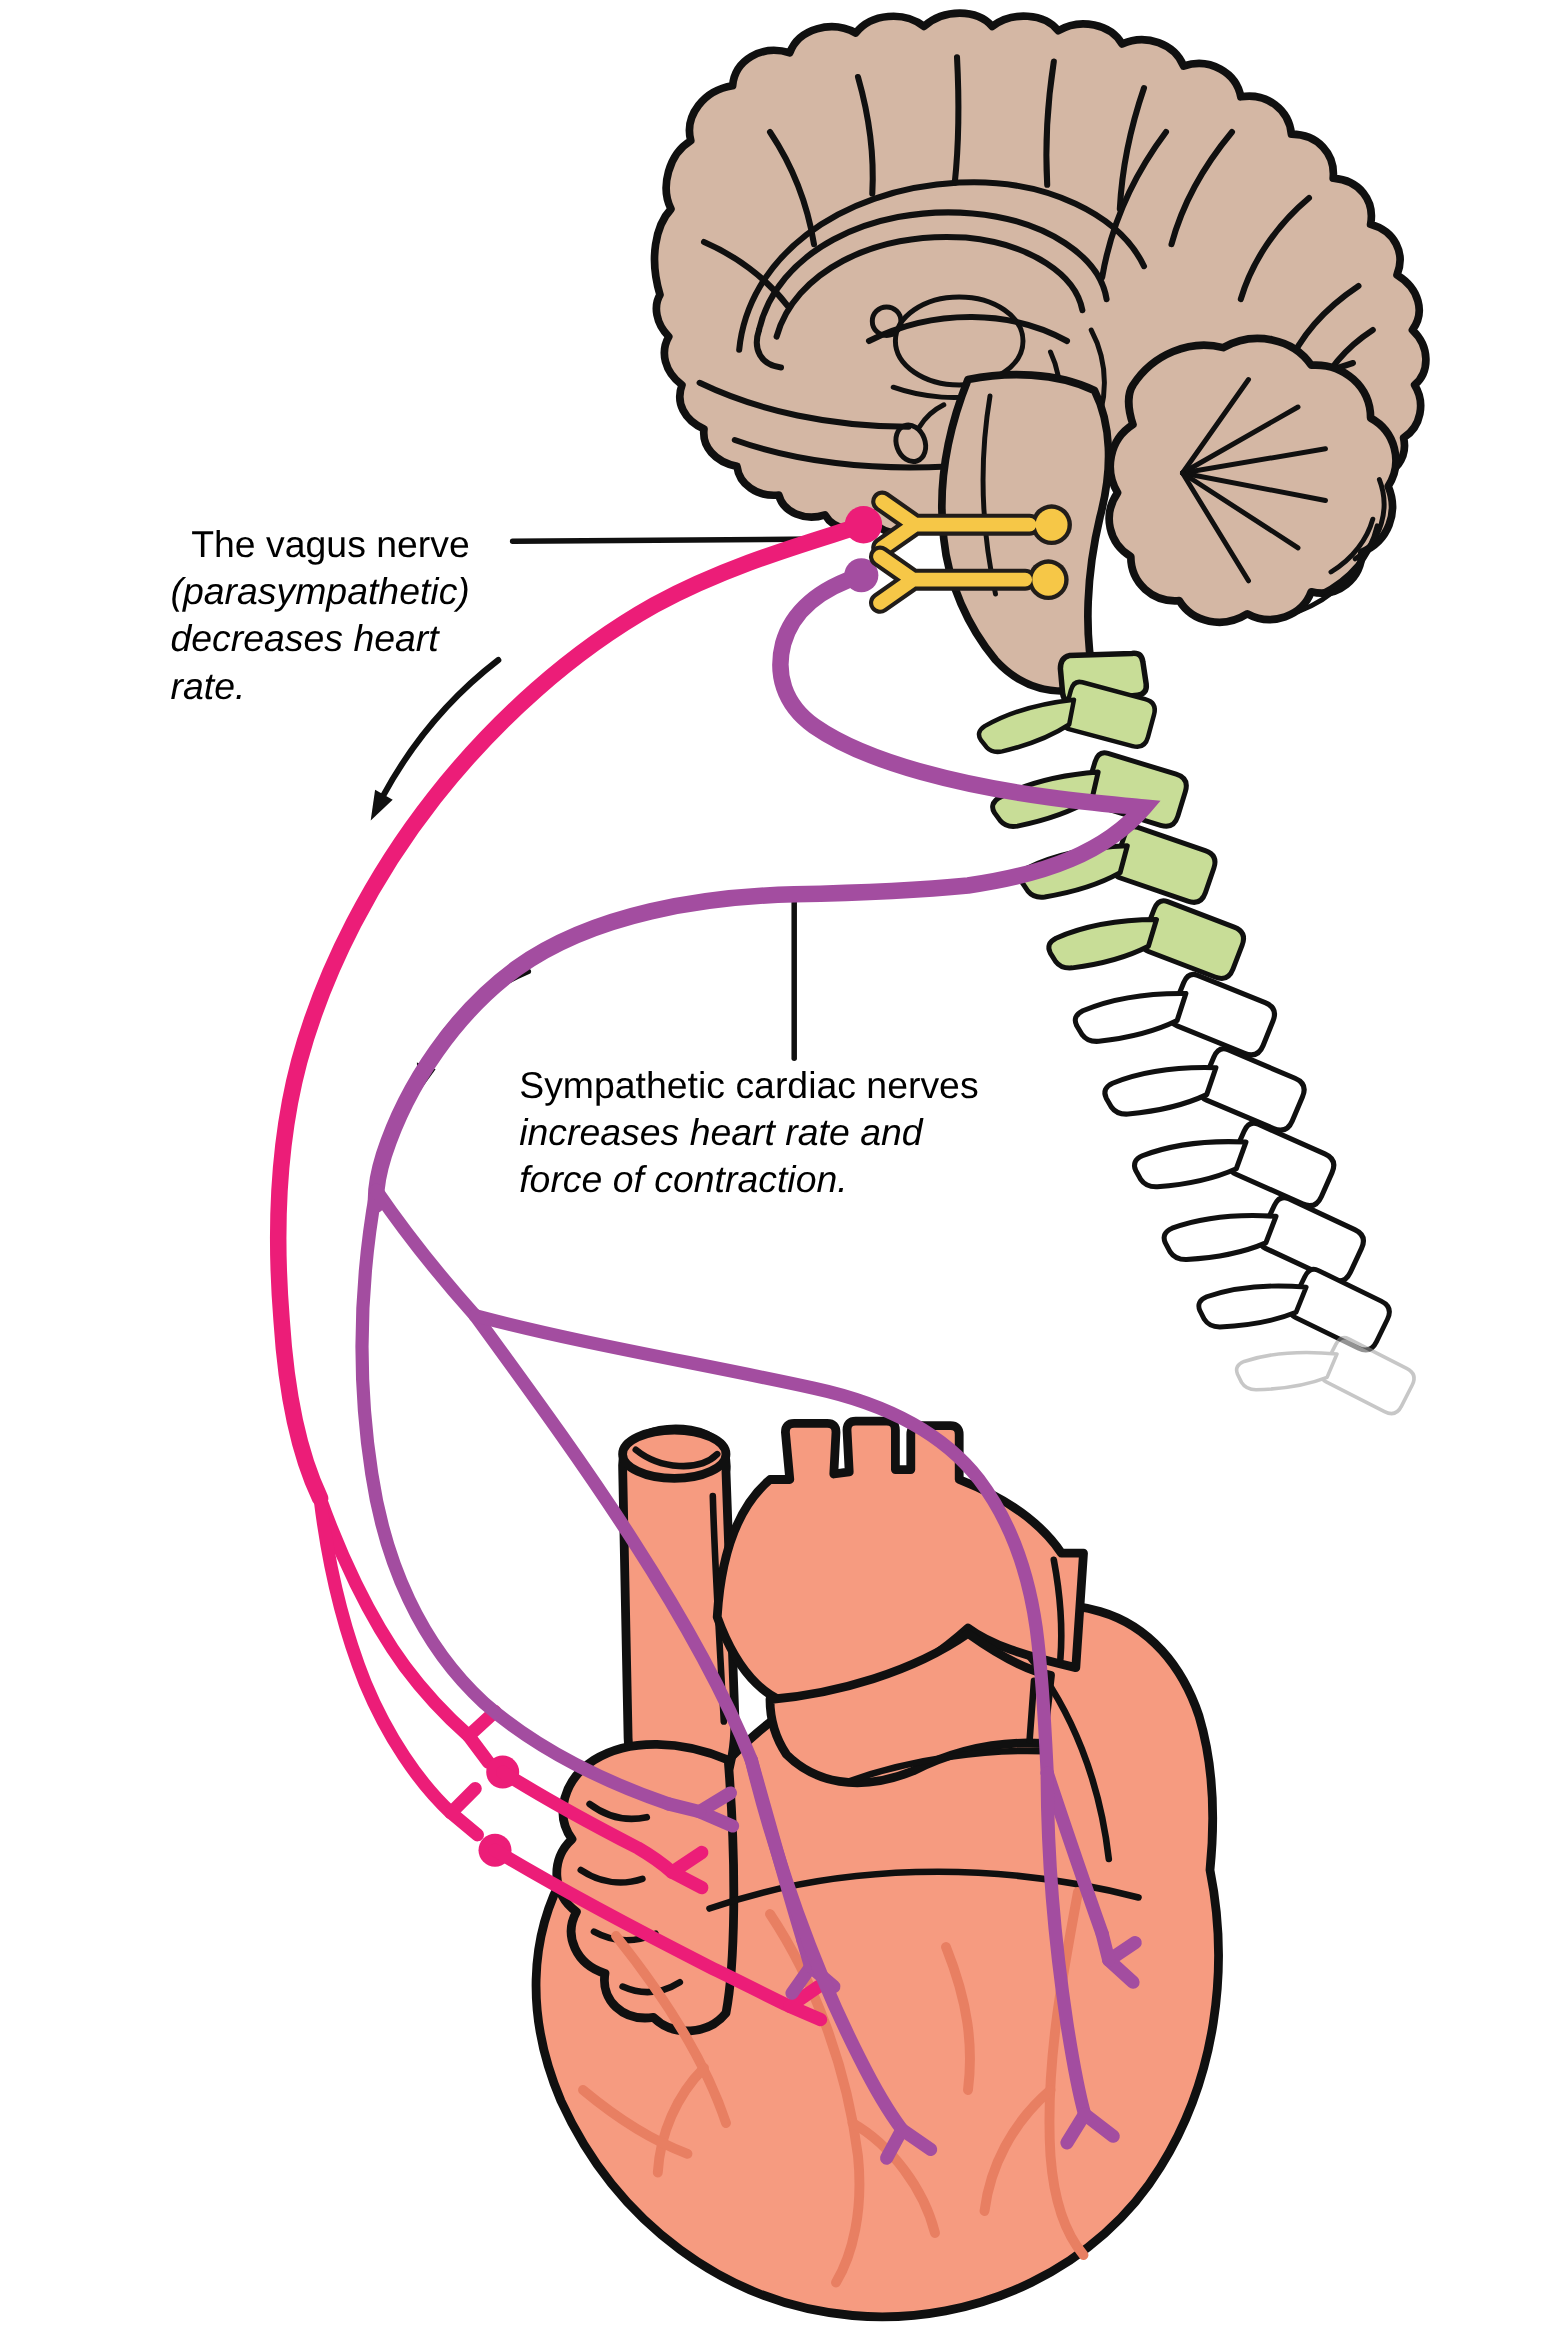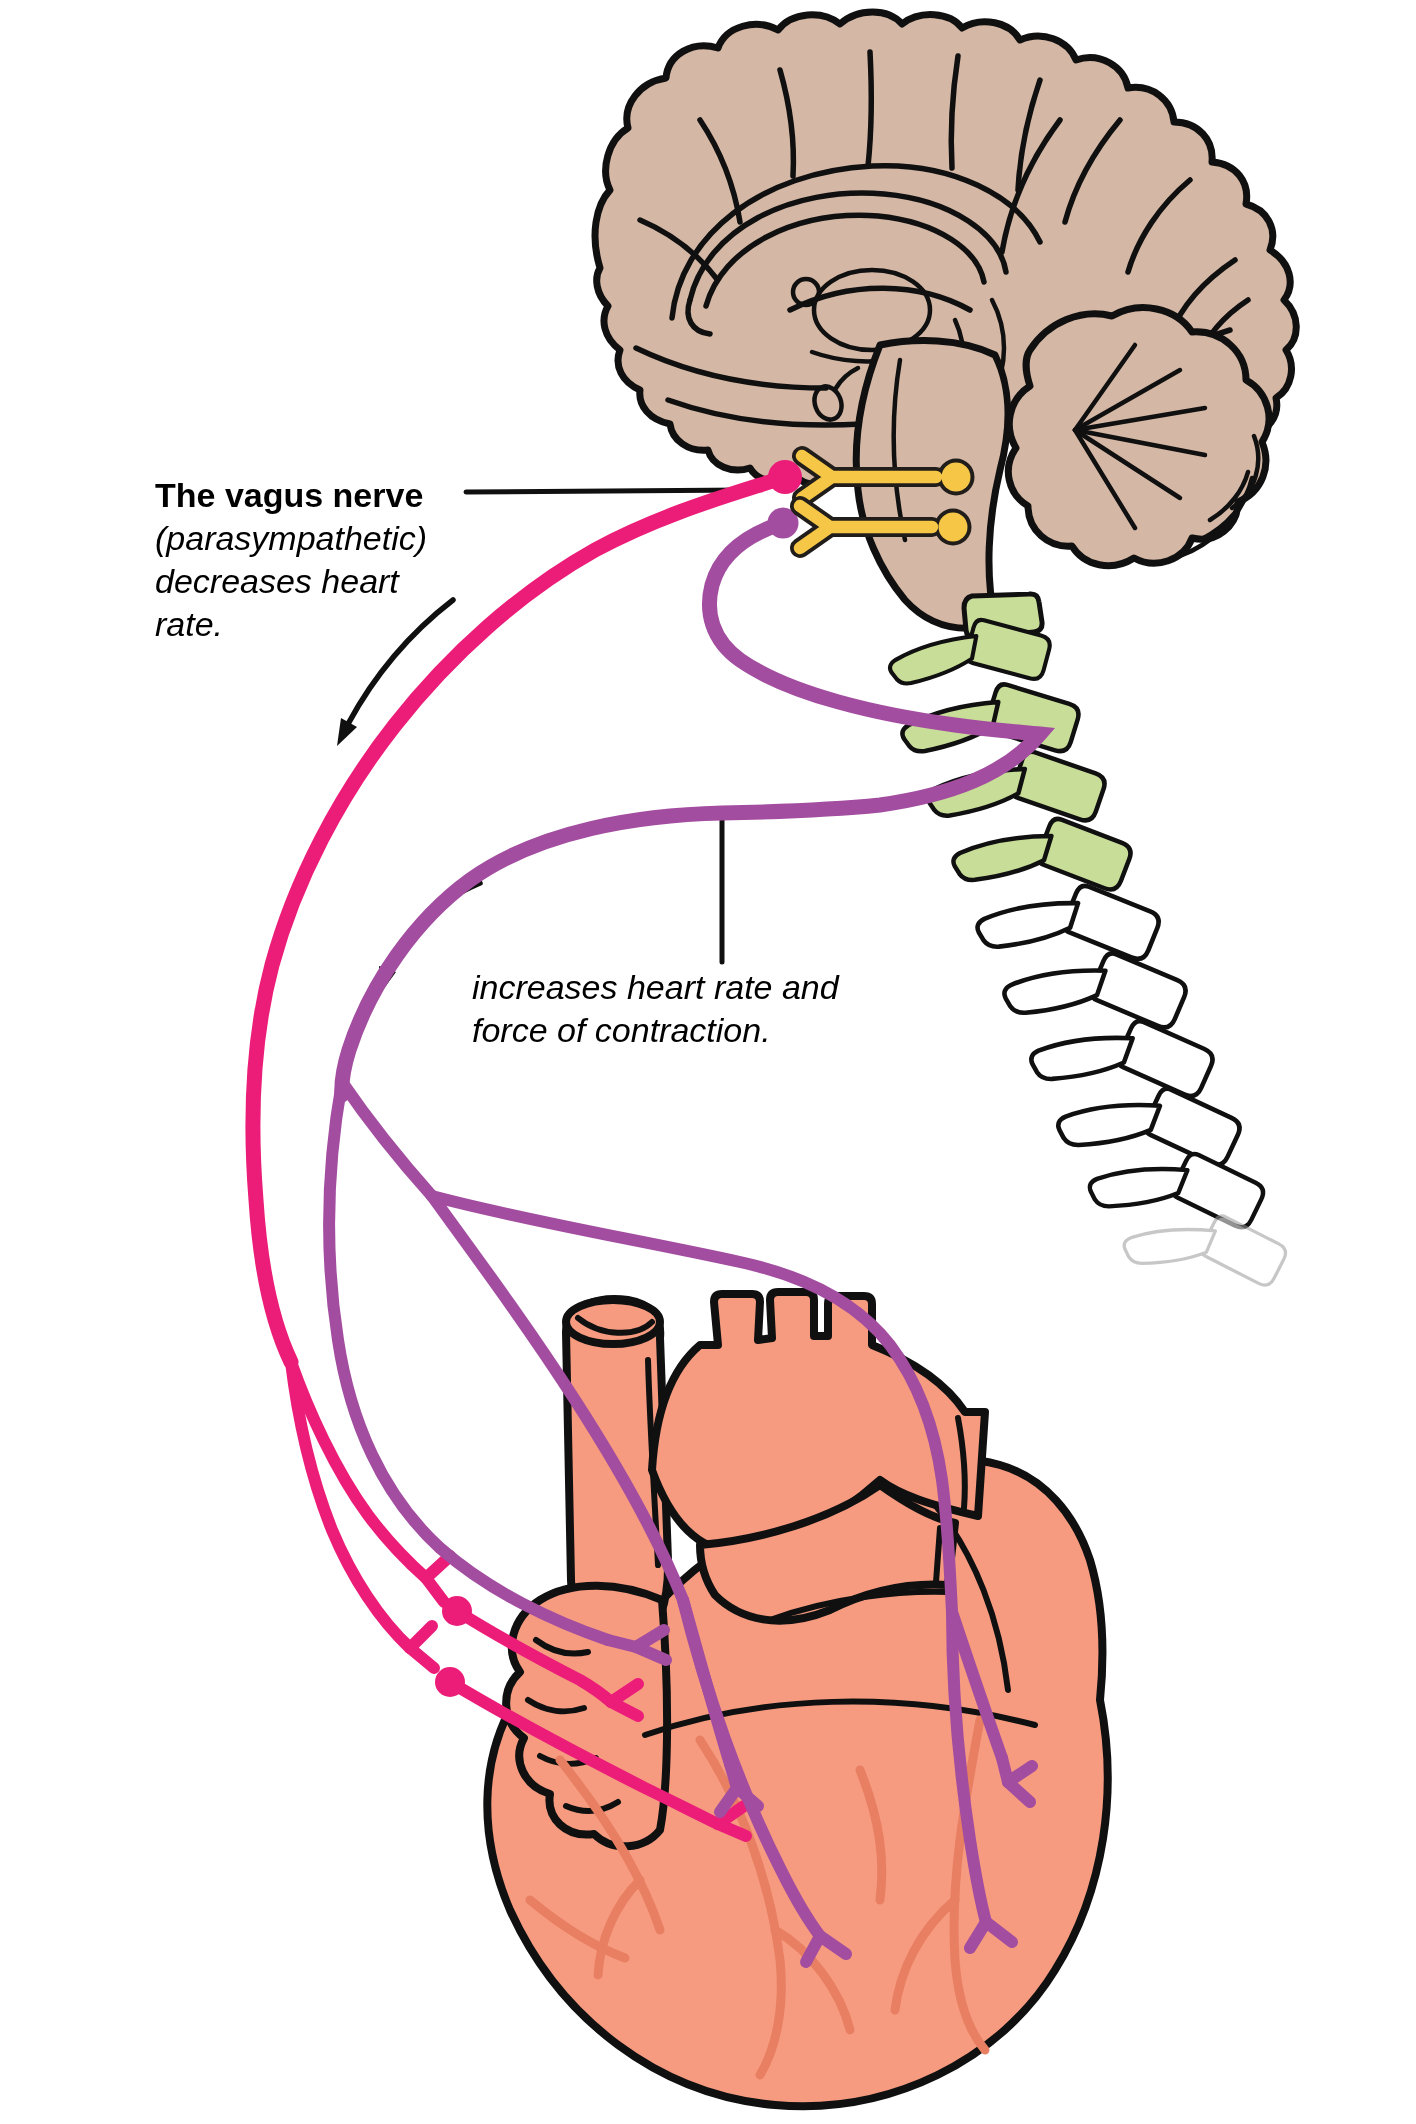--- a/index.html
+++ b/index.html
@@ -1,20 +1,20 @@
 <!DOCTYPE html>
 <html style="--background: #ffffff; --text: #000000; --outline: #101010; --brain: #d4b7a4; --vertebrae_green: #c8dd97; --vertebrae_white: #ffffff; --heart: #f69b80; --heart_vessels: #e87f62; --vagus_pink: #ec1d78; --sympathetic_purple: #a34da0; --nerve_root_yellow: #f6c747; --nerve_root_outline: #211d1a;"><head>
 <meta charset="utf-8">
 <style>
   html,body{margin:0;padding:0;background:var(--background,#fff);}
   .canvas{position:relative;width:1416px;height:2124px;background:var(--background,#fff);overflow:hidden;
           font-family:"Liberation Sans",sans-serif;}
   svg{position:absolute;left:0;top:0;}
   .label{position:absolute;color:var(--text,#000);font-size:34px;line-height:43px;letter-spacing:0;}
-  .label-title{font-weight:700;}
+  .label-title{font-weight:400;text-align:right;}
   .label-body{white-space:pre-line;font-style:italic;}
   .brain-fill{fill:var(--brain);stroke:var(--outline);stroke-width:7;stroke-linejoin:round;stroke-linecap:round;}
   .sulcus{fill:none;stroke:var(--outline);stroke-width:5.5;stroke-linecap:round;}
   .thin-ink{fill:none;stroke:var(--outline);stroke-width:4.5;stroke-linecap:round;}
   .vert-green{fill:var(--vertebrae_green);stroke:var(--outline);stroke-width:5;stroke-linejoin:round;}
   .vert-white{fill:var(--vertebrae_white);stroke:var(--outline);stroke-width:5;stroke-linejoin:round;}
   .vert-ghost{fill:var(--vertebrae_white);stroke:#9a9a9a;stroke-width:4;stroke-linejoin:round;opacity:.55;}
   .heart-fill{fill:var(--heart);stroke:var(--outline);stroke-width:8;stroke-linejoin:round;stroke-linecap:round;}
   .heart-line{fill:none;stroke:var(--outline);stroke-width:6;stroke-linecap:round;}
   .vessel{fill:none;stroke:var(--heart_vessels);stroke-width:9;stroke-linecap:round;}
@@ -348,17 +348,18 @@
 </svg>
 
 <div class="label" style="left:155px;top:474px;">
   <div class="label-title">The vagus nerve</div>
   <div class="label-body">(parasympathetic)
 decreases heart
 rate.</div>
 </div>
 
 <div class="label" style="left:472px;top:966px;">
+  <div class="label-title">Sympathetic cardiac nerves</div>
   <div class="label-body">increases heart rate and
 force of contraction.</div>
 </div>
 
 </div>
 
 </body></html>

